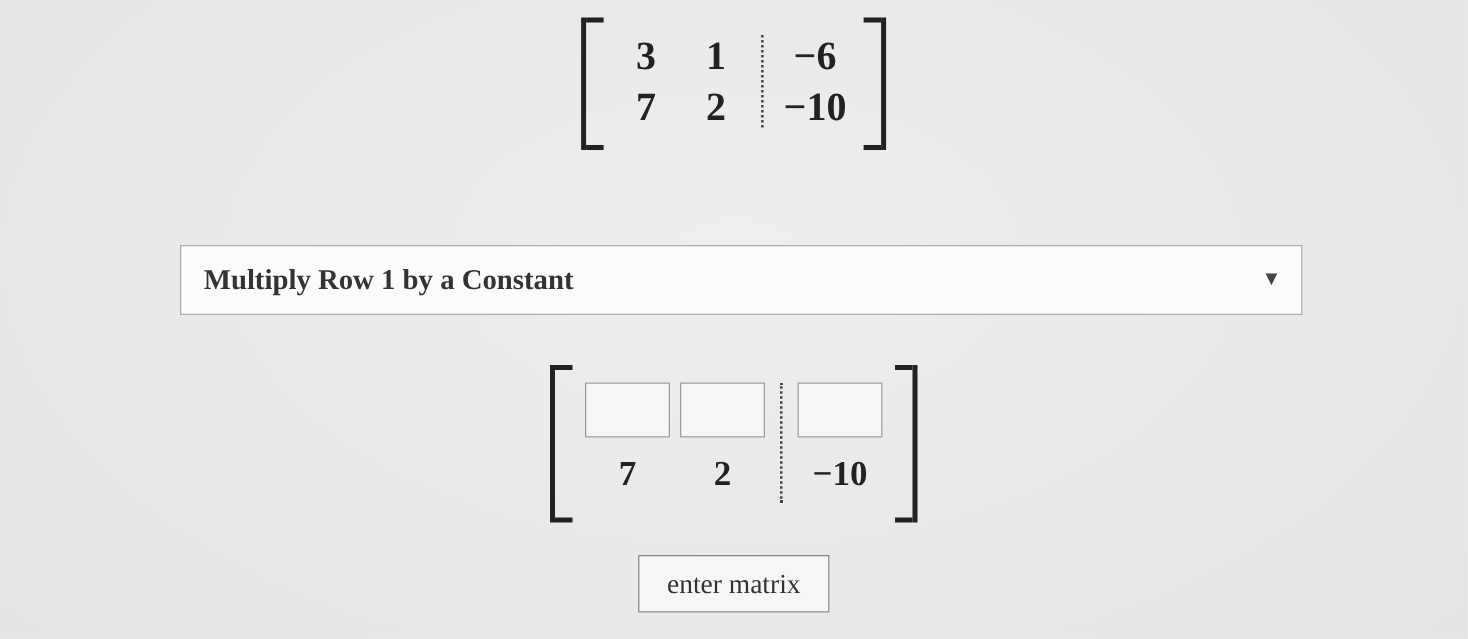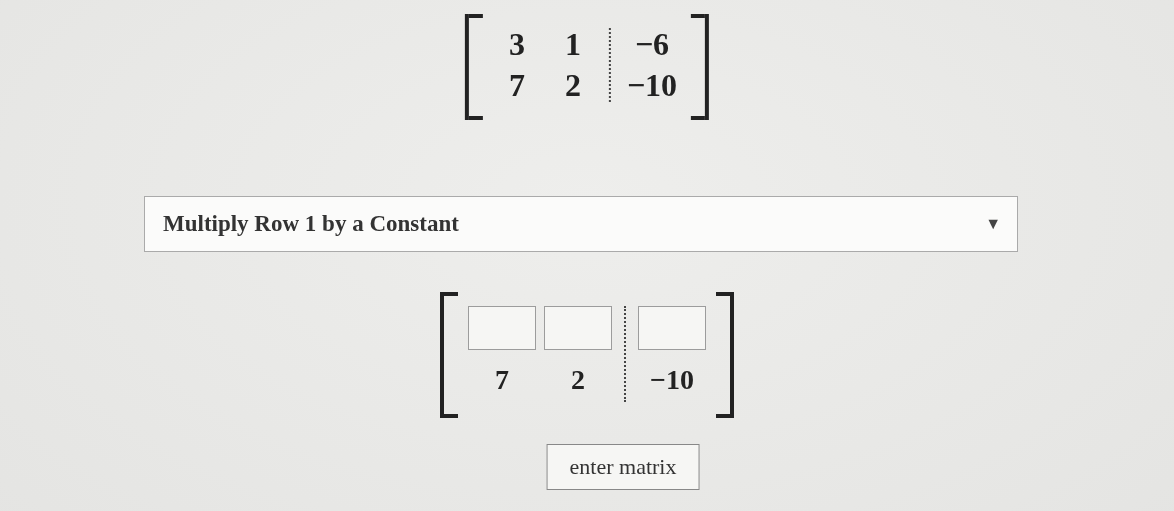--- a/index.html
+++ b/index.html
@@ -69,21 +69,21 @@
     width: 0;
     border-left: 2px dotted #444;
     margin: 4px 8px;
   }
 
   
   .controls {
     position: absolute;
     top: 196px;
     left: 144px;
-    right: 156px;
+    right: 132px;
     display: flex;
     align-items: stretch;
     gap: 18px;
   }
   .step-select {
     flex: 1;
     height: 56px;
     background: #fbfbfa;
     border: 1px solid #aaa;
     display: flex;
@@ -159,21 +159,20 @@
     left: 50%;
     transform: translateX(-50%);
     height: 46px;
     padding: 0 22px;
     background: #f6f6f4;
     border: 1px solid #888;
     font-size: 22px;
     font-family: Georgia, serif;
     color: #333;
     cursor: pointer;
-    margin-left: 36px;
   }
 </style>
 </head>
 <body>
 
 <div class="stage">
 
   <div class="top-matrix">
     <div class="bracket left"></div>
     <div class="mat-body">

